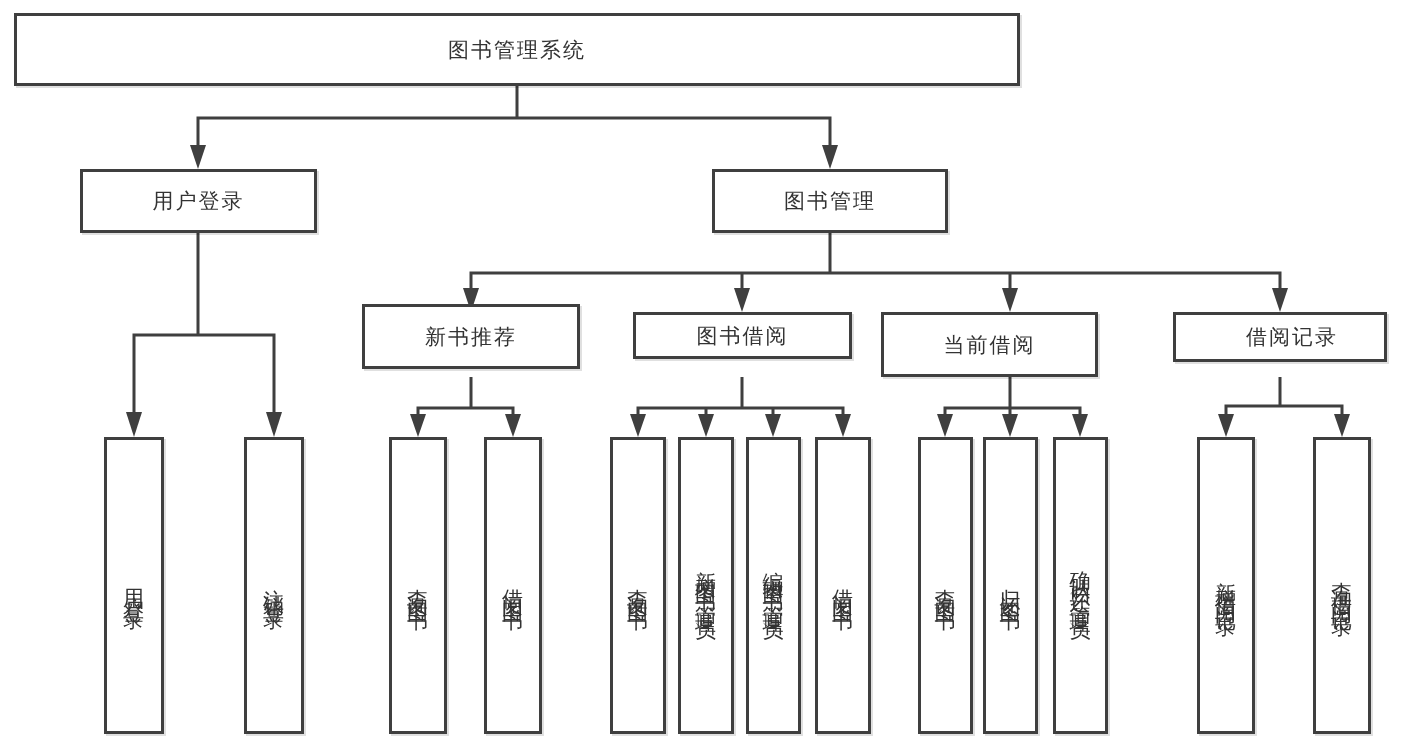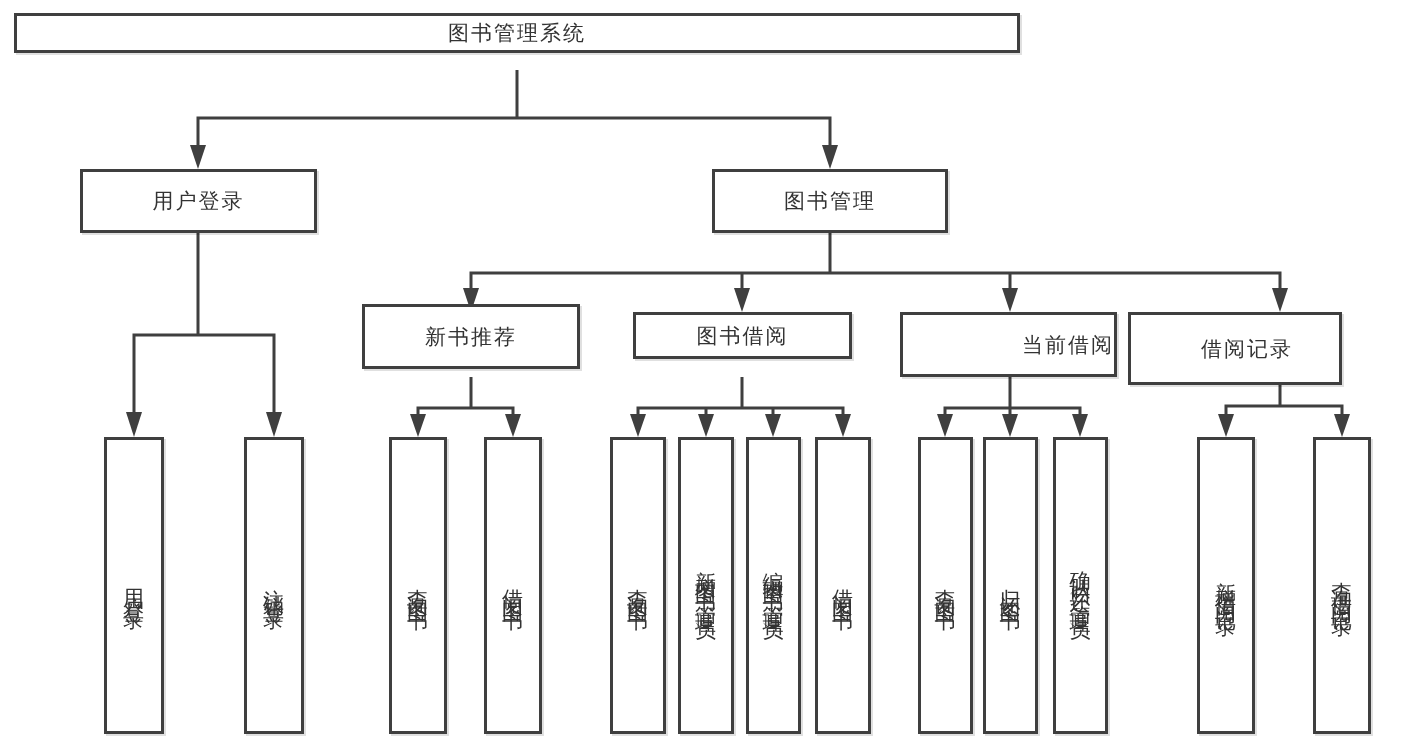--- a/index.html
+++ b/index.html
@@ -92,41 +92,41 @@
       <polygon points="1072,414 1088,414 1080,437"></polygon>
     </g>
 
     <g>
       <path d="M1280,377 V406 M1224.5,406 H1343.5 M1226,406 V416 M1342,406 V416"></path>
       <polygon points="1218,414 1234,414 1226,437"></polygon>
       <polygon points="1334,414 1350,414 1342,437"></polygon>
     </g>
   </svg>
 
-  <div class="node h" style="left:14px;top:13px;width:1006px;height:40px;">
+  <div class="node h" style="left:14px;top:13px;width:1006px;height:73px;">
     <span>图书管理系统</span>
   </div>
 
   <div class="node h" style="left:80px;top:169px;width:237px;height:64px;">
     <span>用户登录</span>
   </div>
   <div class="node h" style="left:712px;top:169px;width:236px;height:64px;">
     <span>图书管理</span>
   </div>
 
   <div class="node h" style="left:362px;top:304px;width:218px;height:65px;">
     <span>新书推荐</span>
   </div>
   <div class="node h" style="left:633px;top:312px;width:219px;height:47px;">
     <span>图书借阅</span>
   </div>
-  <div class="node h" style="left:900px;top:312px;width:217px;height:65px;justify-content:flex-end;">
+  <div class="node h" style="left:881px;top:312px;width:217px;height:65px;">
     <span>当前借阅</span>
   </div>
-  <div class="node h" style="left:1128px;top:312px;width:214px;height:73px;padding-left:24px;">
+  <div class="node h" style="left:1173px;top:312px;width:214px;height:50px;padding-left:24px;">
     <span>借阅记录</span>
   </div>
 
   <div class="node v" style="left:104px;top:437px;width:60px;height:297px;">
     <span>用户登录</span>
   </div>
   <div class="node v" style="left:244px;top:437px;width:60px;height:297px;">
     <span>注销登录</span>
   </div>
 

